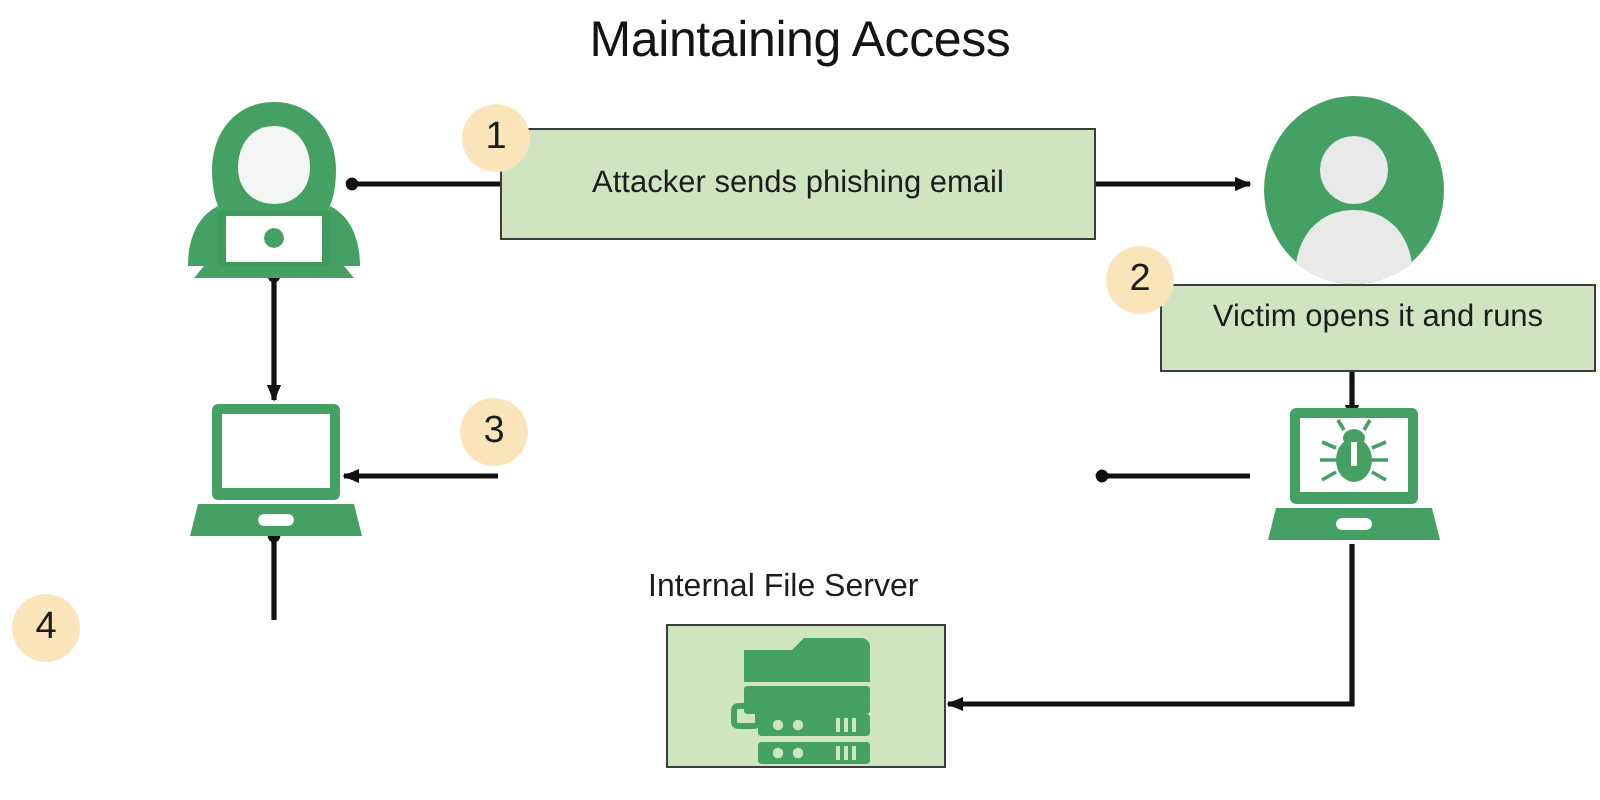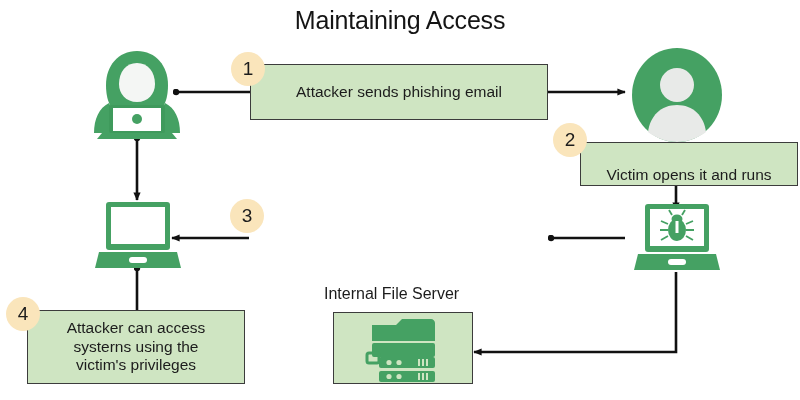--- a/index.html
+++ b/index.html
@@ -40,21 +40,21 @@
     background: #cfe5c2;
     border: 1.4px solid #3c3c3c;
     display: flex;
     align-items: center;
     justify-content: center;
     text-align: center;
     font-size: 15.5px;
     line-height: 1.22;
     color: #1c1c1c;
     box-sizing: border-box;
-    padding: 0 6px;
+    padding: 16px 6px;
     z-index: 4;
   }
   .plainbox {
     background: #cfe5c2;
     border: 1.4px solid #3c3c3c;
     box-sizing: border-box;
     z-index: 3;
   }
   .boxlabel {
     font-size: 16px;
@@ -184,27 +184,20 @@
     </span>
   </div>
   <div class="abs badge" style="left:553px; top:123px;">
     <span>2</span>
   </div>
 
   <div class="abs badge" style="left:230px; top:199px;">
     <span>3</span>
   </div>
 
-  <div class="abs stepbox" style="left:27px; top:310px; width:218px; height:74px;">
-    <span>
-      <span>Attacker can access</span><br>
-      <span>systerns using the</span><br>
-      <span>victim's privileges</span>
-    </span>
-  </div>
   <div class="abs badge" style="left:6px; top:297px;">
     <span>4</span>
   </div>
 
   <div class="abs boxlabel" style="left:324px; top:285px;">Internal File Server</div>
 
   <div class="abs plainbox" style="left:333px; top:312px; width:140px; height:72px;">
     <svg viewBox="0 0 140 72" width="140" height="72">
 
       <path d="M38 12 L62 12 L68 6 L97 6 C99 6 101 8 101 10 L101 28 L38 28 Z" fill="#45a163"></path>

